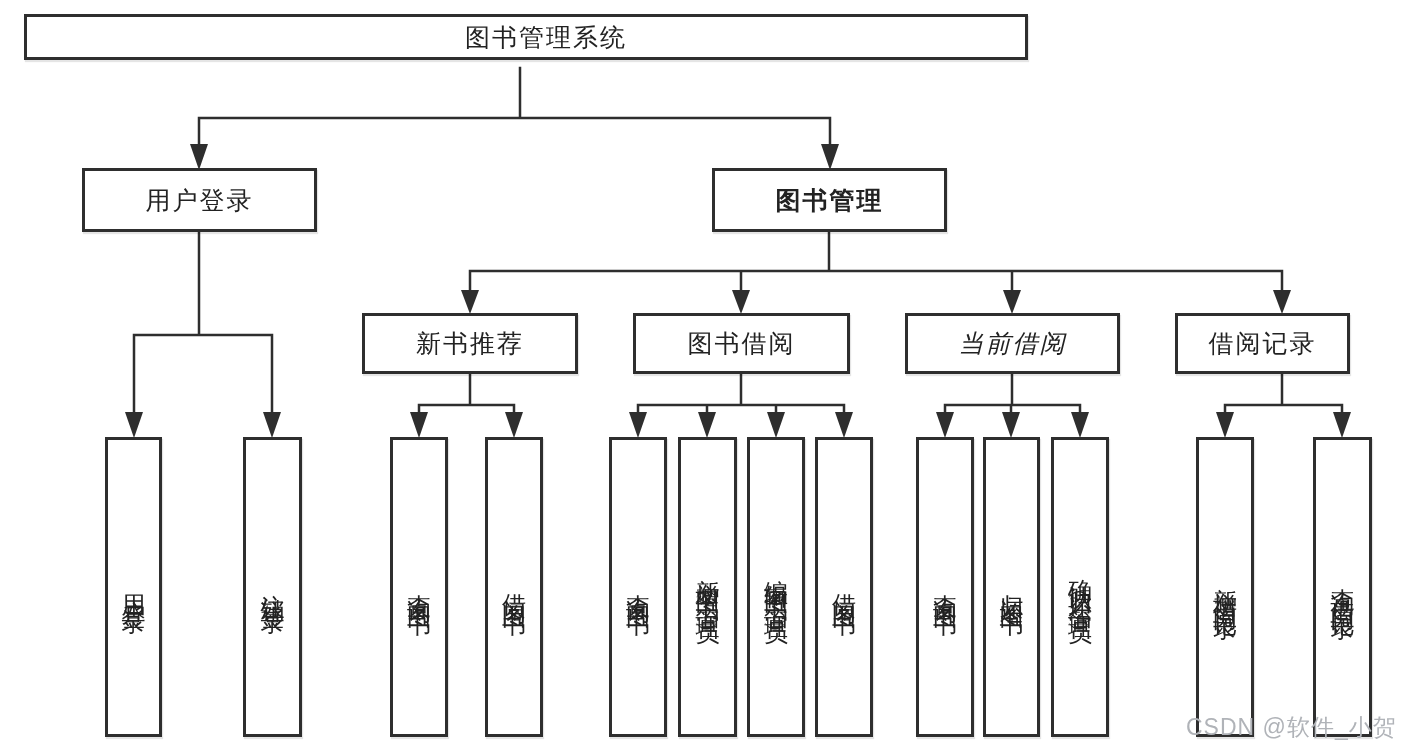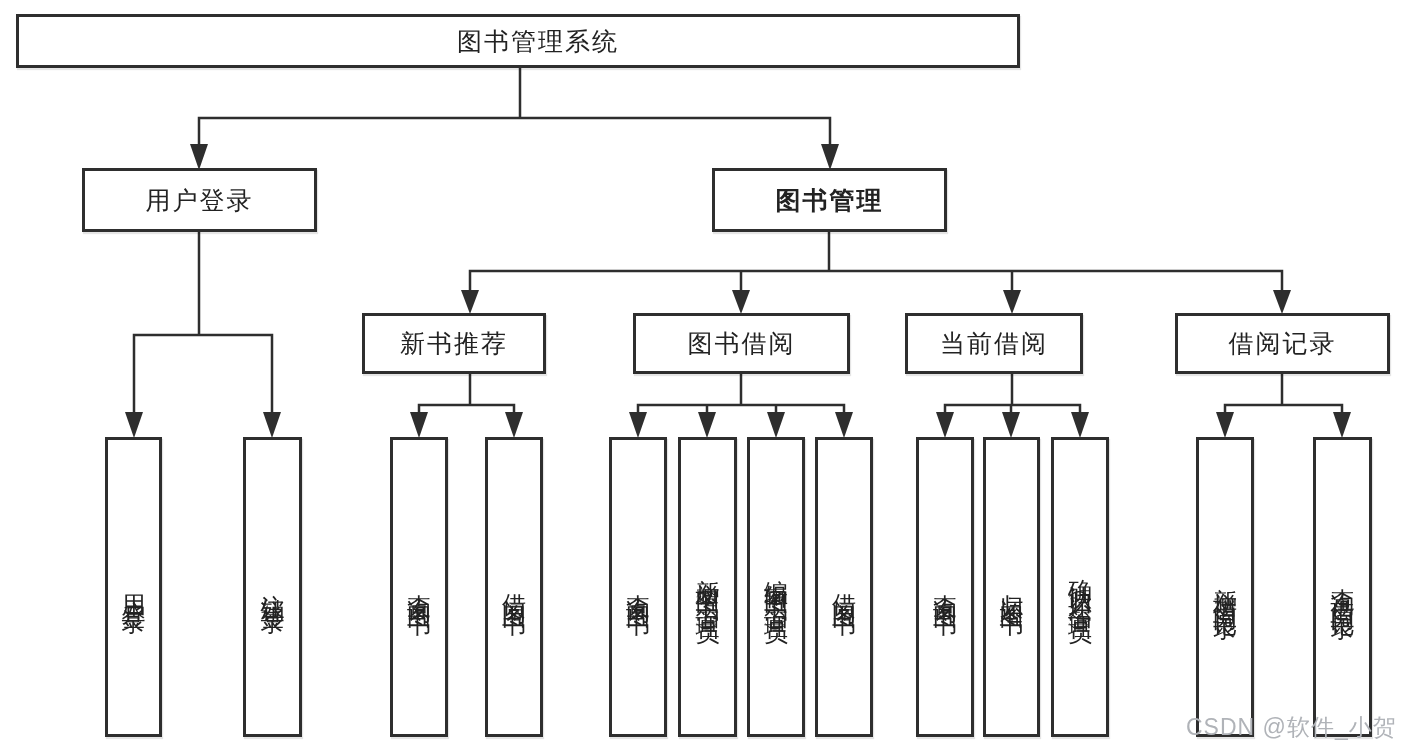--- a/index.html
+++ b/index.html
@@ -77,29 +77,29 @@
       <polygon points="767,412 785,412 776,438"></polygon>
       <polygon points="835,412 853,412 844,438"></polygon>
       <polygon points="936,412 954,412 945,438"></polygon>
       <polygon points="1002,412 1020,412 1011,438"></polygon>
       <polygon points="1071,412 1089,412 1080,438"></polygon>
       <polygon points="1216,412 1234,412 1225,438"></polygon>
       <polygon points="1333,412 1351,412 1342,438"></polygon>
     </g>
   </svg>
 
-  <div class="node" style="left:16px;top:14px;width:1004px;height:54px;padding-left:40px;">图书管理系统</div>
+  <div class="node" style="left:24px;top:14px;width:1004px;height:46px;padding-left:40px;">图书管理系统</div>
 
   <div class="node" style="left:82px;top:168px;width:235px;height:64px;">用户登录</div>
   <div class="node" style="left:712px;top:168px;width:235px;height:64px;font-weight:bold;">图书管理</div>
 
-  <div class="node" style="left:362px;top:313px;width:184px;height:61px;">新书推荐</div>
+  <div class="node" style="left:362px;top:313px;width:216px;height:61px;">新书推荐</div>
   <div class="node" style="left:633px;top:313px;width:217px;height:61px;text-align:center;">图书借阅</div>
-  <div class="node" style="left:905px;top:313px;width:178px;height:61px;">当前借阅</div>
-  <div class="node" style="left:1175px;top:313px;width:215px;height:61px;">借阅记录</div>
+  <div class="node" style="left:905px;top:313px;width:215px;height:61px;font-style:italic;">当前借阅</div>
+  <div class="node" style="left:1175px;top:313px;width:175px;height:61px;">借阅记录</div>
 
   <div class="node leaf" style="left:105px;top:437px;width:57px;height:300px;">用户登录</div>
   <div class="node leaf" style="left:243px;top:437px;width:59px;height:300px;">注销登录</div>
 
   <div class="node leaf" style="left:390px;top:437px;width:58px;height:300px;">查询图书</div>
   <div class="node leaf" style="left:485px;top:437px;width:58px;height:300px;">借阅图书</div>
 
   <div class="node leaf" style="left:609px;top:437px;width:58px;height:300px;">查询图书</div>
   <div class="node leaf" style="left:678px;top:437px;width:59px;height:300px;">新增图书（管理员）</div>
   <div class="node leaf" style="left:747px;top:437px;width:58px;height:300px;">编辑图书（管理员）</div>

